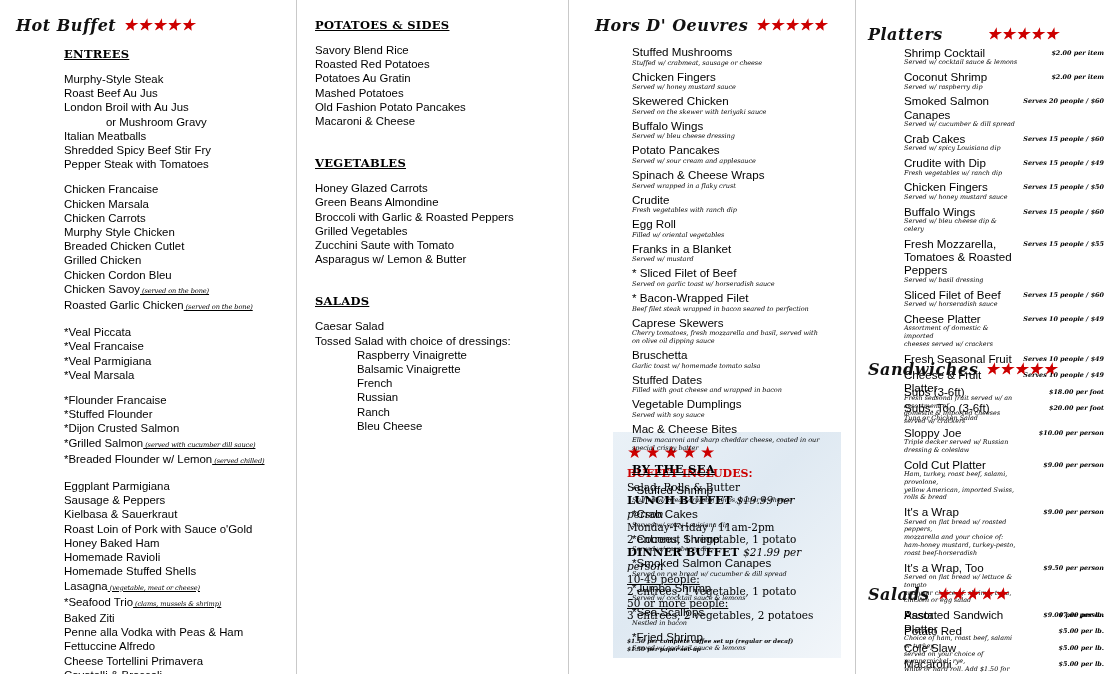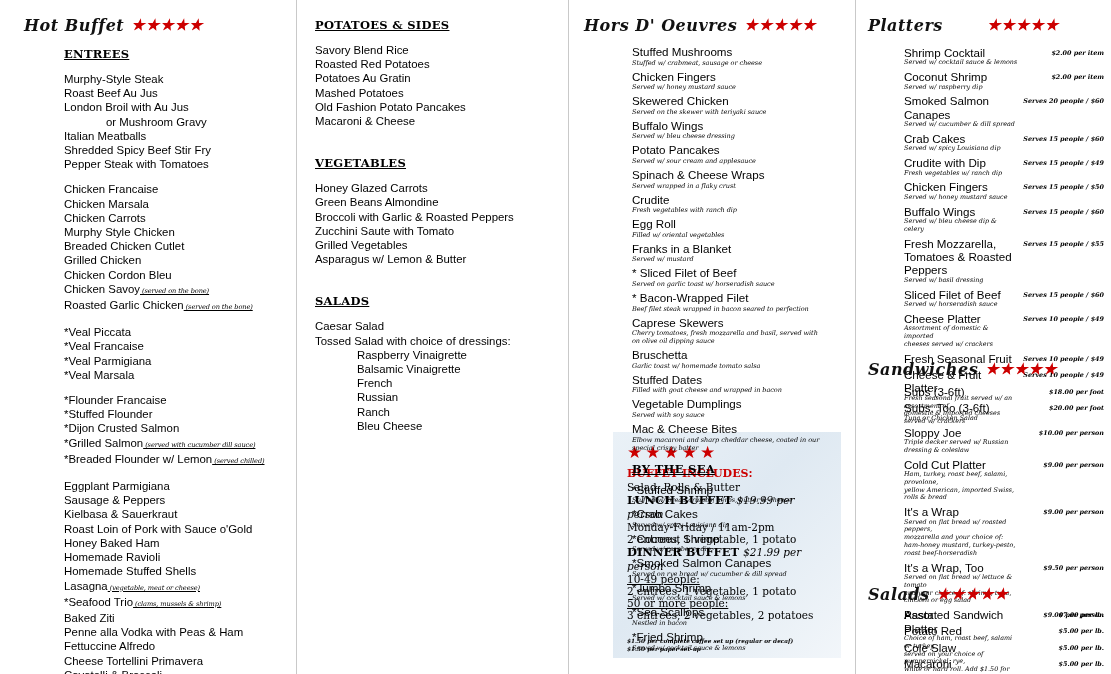--- a/index.html
+++ b/index.html
@@ -94,21 +94,21 @@
   .buffetbox .line{font-size:10.5px;}
   .buffetbox .ul{text-decoration:underline;font-size:10.5px;}
   .buffetbox .fine{font-style:italic;font-weight:bold;font-size:5.8px;line-height:8px;margin-top:16px;}
 </style>
 </head>
 <body>
 
 <div class="page">
 
   <div class="col col1">
-    <div class="script-head" style="position:absolute;left:24px;top:16px;">
+    <div class="script-head" style="position:absolute;left:16px;top:16px;">
       <span class="txt">Hot Buffet</span>
       <span class="stars">★★★★★</span>
     </div>
 
     <div style="position:absolute;left:64px;top:47px;width:230px;">
       <div class="blockhead">ENTREES</div>
       <div class="gap"></div>
       <div id="hb-beef">
           <div class="item">Murphy-Style Steak</div>
           <div class="item">Roast Beef Au Jus</div>
@@ -178,22 +178,22 @@
           <div class="item">Old Fashion Potato Pancakes</div>
           <div class="item">Macaroni &amp; Cheese</div>
         </div>
       <div style="height:28px;"></div>
       <div class="blockhead">VEGETABLES</div>
       <div class="gap"></div>
       <div id="sd-vegetables">
           <div class="item">Honey Glazed Carrots</div>
           <div class="item">Green Beans Almondine</div>
           <div class="item">Broccoli with Garlic &amp; Roasted Peppers</div>
+          <div class="item">Grilled Vegetables</div>
           <div class="item">Zucchini Saute with Tomato</div>
-          <div class="item">Grilled Vegetables</div>
           <div class="item">Asparagus w/ Lemon &amp; Butter</div>
         </div>
       <div style="height:28px;"></div>
       <div class="blockhead">SALADS</div>
       <div class="gap"></div>
       <div id="sd-salads">
           <div class="item">Caesar Salad</div>
           <div class="item">Tossed Salad with choice of dressings:</div>
         </div>
       <div id="sd-dressings">
@@ -226,21 +226,21 @@
       <div class="line">2 entrees, 1 vegetable, 1 potato</div>
       <div class="ul">50 or more people:</div>
       <div class="line">3 entrees, 2 vegetables, 2 potatoes</div>
 
       <div class="fine">$1.50 per complete coffee set up (regular or decaf)</div>
       <div class="fine" style="margin-top:0;">$1.50 per paper set-up</div>
     </div>
   </div>
 
   <div class="col col3">
-    <div class="script-head" style="position:absolute;left:15px;top:16px;">
+    <div class="script-head" style="position:absolute;left:26px;top:16px;">
       <span class="txt">Hors D' Oeuvres</span>
       <span class="stars">★★★★★</span>
     </div>
 
     <div style="position:absolute;left:63px;top:45px;width:215px;">
       <div id="ho-items">
           <div class="ho">
             <div class="nm">Stuffed Mushrooms</div>
             <div class="ds">Stuffed w/ crabmeat, sausage or cheese</div>
           </div>
@@ -336,21 +336,21 @@
           <div class="ho">
             <div class="nm">*Fried Shrimp</div>
             <div class="ds">Served w/ cocktail sauce &amp; lemons</div>
           </div>
         </div>
     </div>
 
   </div>
 
   <div class="col col4">
-    <div class="script-head" style="position:absolute;left:12px;top:16px;gap:44px;">
+    <div class="script-head" style="position:absolute;left:12px;top:25px;gap:44px;">
       <span class="txt">Platters</span>
       <span class="stars">★★★★★</span>
     </div>
     <div style="position:absolute;left:48px;top:46px;width:200px;">
       <div id="pl-items">
           <div class="prow">
             <div class="left">
               <div class="nm">Shrimp Cocktail</div>
               <div class="ds">Served w/ cocktail sauce &amp; lemons</div>
             </div>

